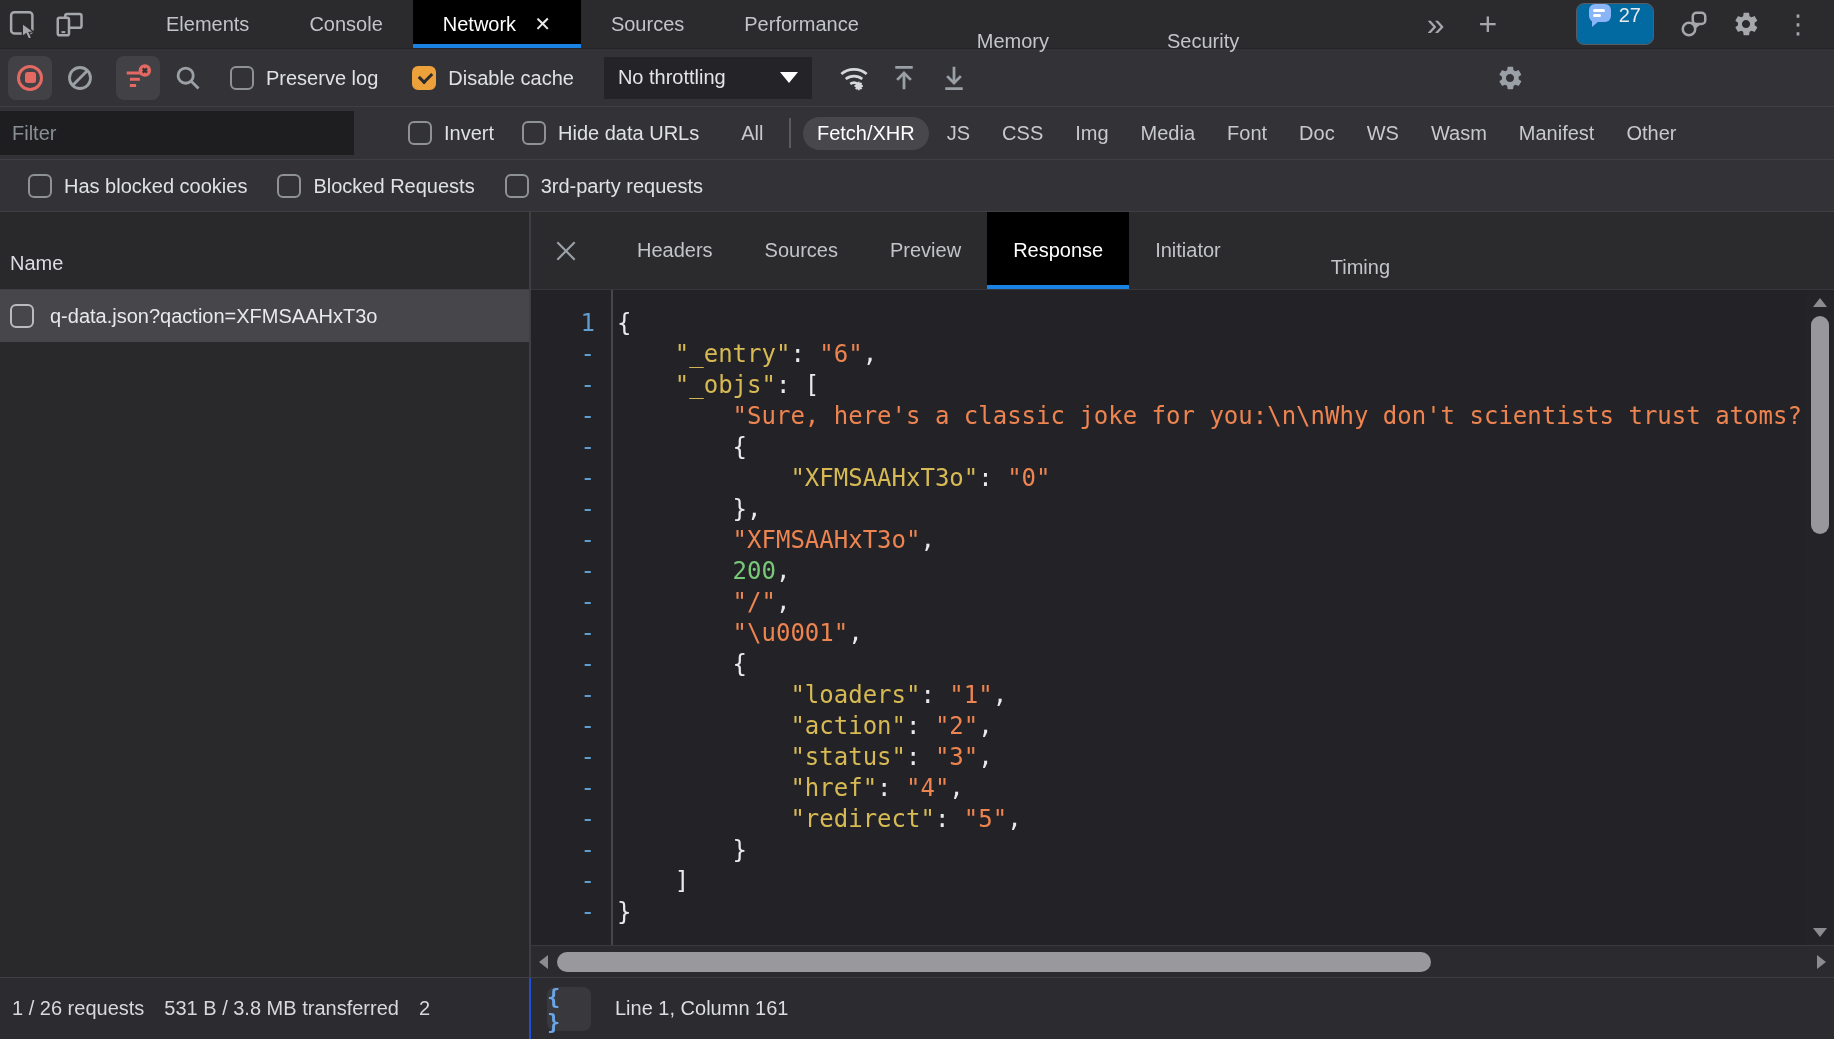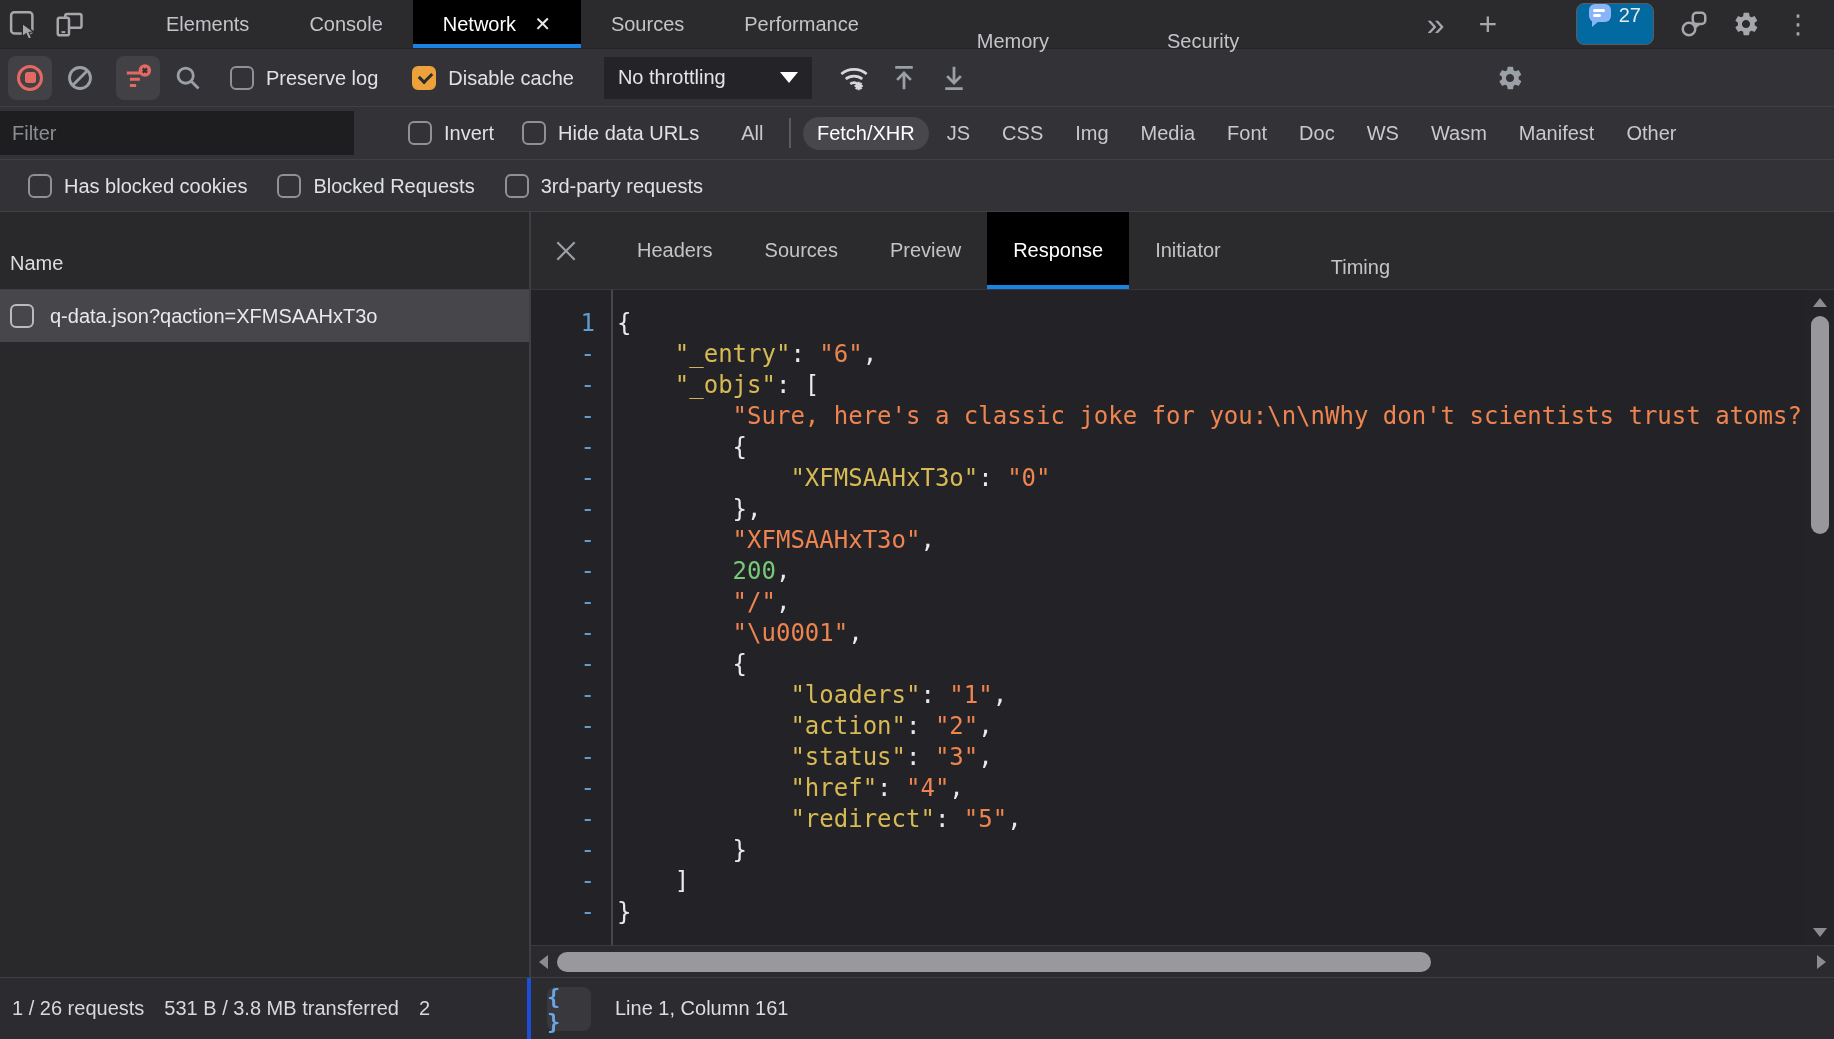--- a/index.html
+++ b/index.html
@@ -84,21 +84,21 @@
   .tri.up { left:7px; top:8px; border-left:7px solid transparent; border-right:7px solid transparent; border-bottom:9px solid #8b8b90; }
   .tri.down { left:7px; bottom:8px; border-left:7px solid transparent; border-right:7px solid transparent; border-top:9px solid #8b8b90; }
 
   .h-scrollbar { height:32px; flex:0 0 32px; position:relative; background:#2b2b2f; border-top:1px solid #3a3a3e; }
   .h-thumb { position:absolute; left:26px; top:6px; width:874px; height:20px; background:#98989d; border-radius:10px; cursor:pointer; }
   .tri.left { left:8px; top:9px; border-top:7px solid transparent; border-bottom:7px solid transparent; border-right:9px solid #8b8b90; }
   .tri.right { right:8px; top:9px; border-top:7px solid transparent; border-bottom:7px solid transparent; border-left:9px solid #8b8b90; }
 
   
   .status-row { height:62px; flex:0 0 62px; display:flex; background:#2c2c30; border-top:1px solid #3e3e43; }
-  .status-left { width:531px; flex:0 0 531px; border-right:4px solid #1d4ed8; display:flex; align-items:center; padding-left:12px; color:#d8d9db; white-space:nowrap; overflow:hidden; }
+  .status-left { width:531px; flex:0 0 531px; border-right:2px solid #1d4ed8; display:flex; align-items:center; padding-left:12px; color:#d8d9db; white-space:nowrap; overflow:hidden; }
   .status-left span { margin-right:20px; }
   .status-right { flex:1; display:flex; align-items:center; padding-left:16px; gap:24px; }
   .braces-btn { width:44px; height:44px; border-radius:8px; background:#38383d; color:#6aa5e5; display:flex; align-items:center; justify-content:center; font-size:22px; font-weight:bold; letter-spacing:2px; cursor:pointer; font-family:"DejaVu Sans Mono",monospace; }
   .cursor-pos { color:#dcdde0; }
 
   svg { display:block; }
 </style>
 </head>
 <body>
 

